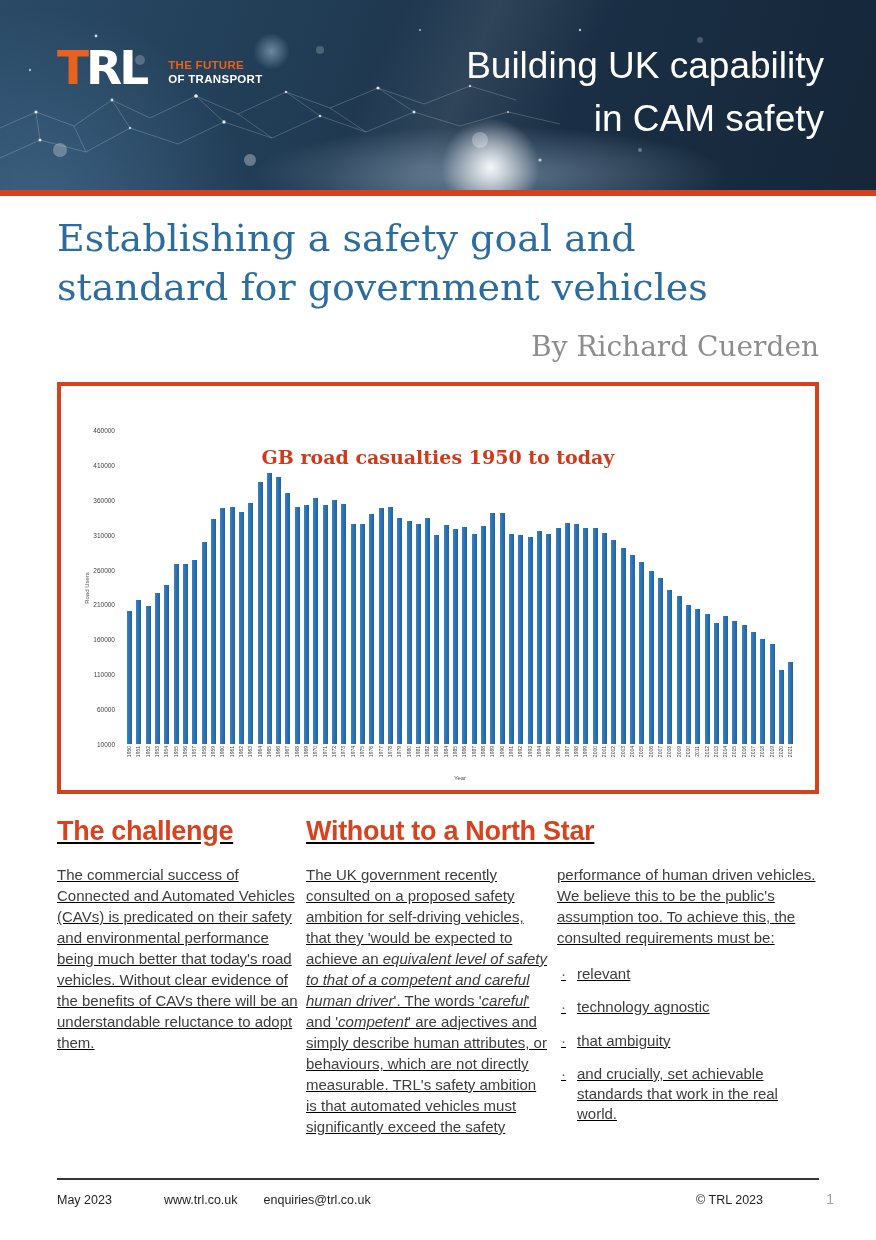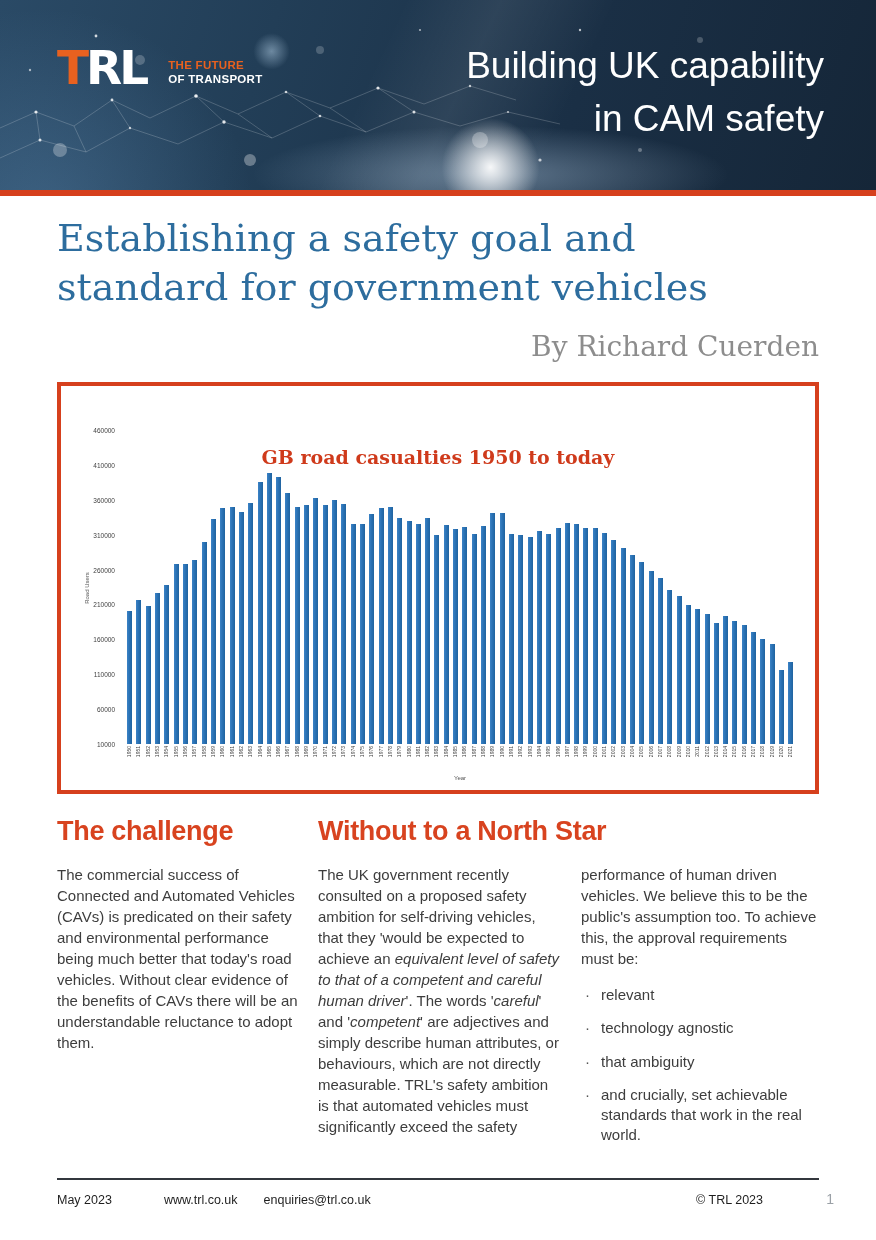--- a/index.html
+++ b/index.html
@@ -45,21 +45,21 @@
   .bars { position:absolute; left:0; right:0; top:0; bottom:0; display:flex; align-items:flex-end; justify-content:space-between; }
   .bar-slot { flex:1 1 0; height:100%; display:flex; align-items:flex-end; justify-content:center; }
   .bar { width:5px; background:linear-gradient(to right,#3c83c6 0%, #2a72b5 45%, #20639f 100%); }
   .xlabels { position:absolute; left:64px; right:20px; top:360px; height:26px; display:flex; justify-content:space-between; }
   .xl { flex:1 1 0; display:flex; justify-content:center; align-items:flex-start; }
   .xl span { writing-mode:vertical-rl; transform:rotate(180deg); font-size:5px; line-height:1; color:#3f3f3f; }
   .x-title { position:absolute; left:64px; right:20px; top:389px; text-align:center; font-size:6px; color:#555555; }
 
   
   .sections { position:absolute; top:816px; left:57px; width:762px; display:grid;
-    grid-template-columns:243px 245px 1fr; column-gap:18px; }
+    grid-template-columns:243px 245px 1fr; column-gap:6px;text-decoration:underline; }
   .sec-h { color:#d8431f; font-size:27px; font-weight:bold; letter-spacing:-0.3px; margin-bottom:17px; }
   .sec-h.span2 { grid-column:2 / 4; }
   .para { font-size:15px; line-height:1.40; color:#3d3d3d; }
   .para em { font-style:italic; }
   .col3 .bullets { margin-top:16px; }
   .bullet-item { display:flex; gap:11px; margin-bottom:13px; font-size:15px; line-height:1.35; color:#3d3d3d; }
   .bullet-dot { color:#555555; flex:0 0 auto; padding-left:4px; }
 
   
   .footer { position:absolute; left:57px; right:57px; top:1178px; border-top:2px solid #33373d; padding-top:13px; font-size:12.5px; color:#1e1e1e; }
@@ -594,21 +594,21 @@
   <div class="x-title">Year</div>
 </div>
 
 <div class="sections">
   <h2 class="sec-h">The challenge</h2>
   <h2 class="sec-h span2">Without to a North Star</h2>
 
   <div class="para">The commercial success of Connected and Automated Vehicles (CAVs) is predicated on their safety and environmental performance being much better that today's road vehicles. Without clear evidence of the benefits of CAVs there will be an understandable reluctance to adopt them.</div>
   <div class="para"><span>The UK government recently consulted on a proposed safety ambition for self-driving vehicles, that they 'would be expected to achieve an </span><em>equivalent level of safety to that of a competent and careful human driver</em><span>'. The words '</span><em>careful</em><span>' and '</span><em>competent</em><span>' are adjectives and simply describe human attributes, or behaviours, which are not directly measurable. TRL's safety ambition is that automated vehicles must significantly exceed the safety</span></div>
   <div class="para col3">
-    <div>performance of human driven vehicles. We believe this to be the public's assumption too. To achieve this, the approval requirements must be:</div>
+    <div>performance of human driven vehicles. We believe this to be the public's assumption too. To achieve this, the consulted requirements must be:</div>
     <div class="bullets">
         <div class="bullet-item">
           <span class="bullet-dot">·</span>
           <span>relevant</span>
         </div>
         <div class="bullet-item">
           <span class="bullet-dot">·</span>
           <span>technology agnostic</span>
         </div>
         <div class="bullet-item">

